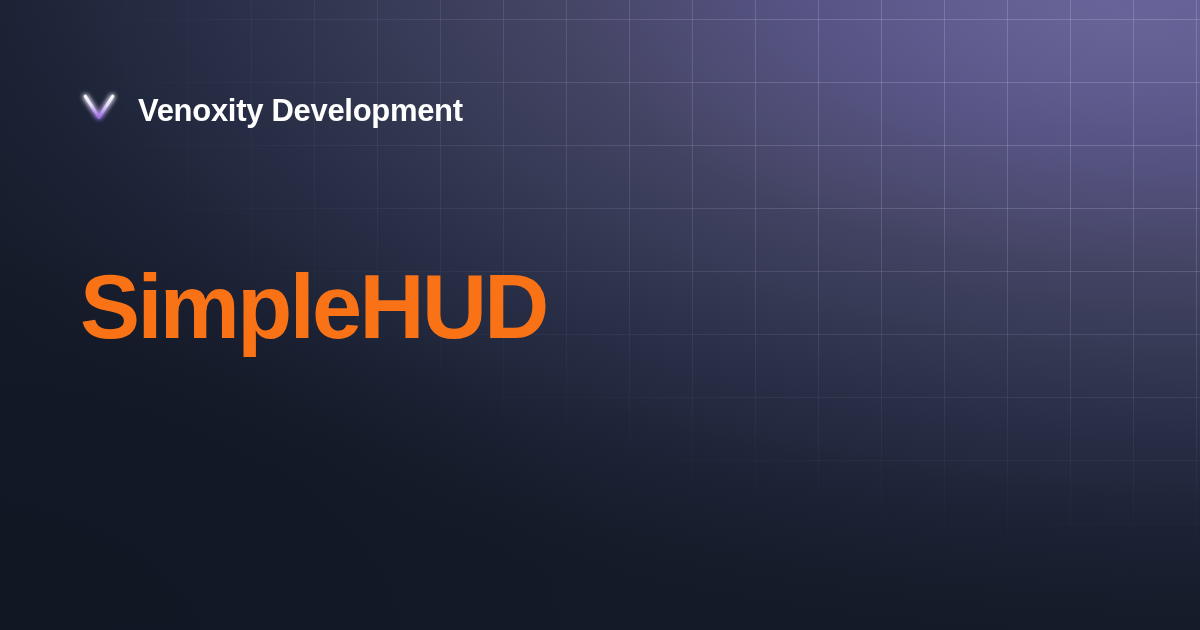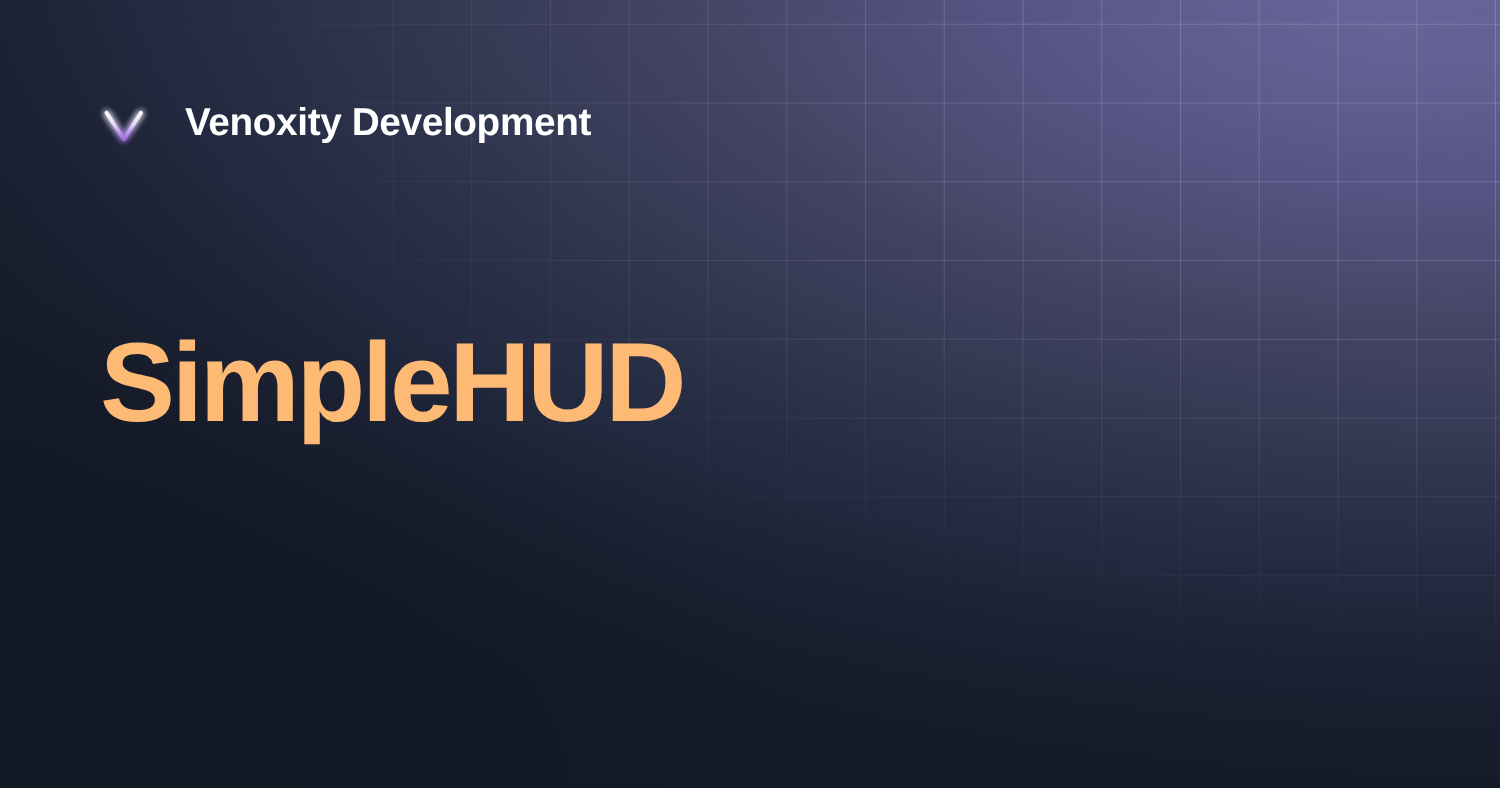--- a/index.html
+++ b/index.html
@@ -104,22 +104,22 @@
     position: absolute;
     inset: 0;
   }
 
   
   .brand {
     position: absolute;
     left: 80px;
     top: 82px;
     display: flex;
-    align-items: flex-start;
-    gap: 30px;
+    align-items: flex-end;
+    gap: 20px;
     height: 44px;
   }
 
   .brand-mark {
     position: relative;
     width: 38px;
     height: 38px;
     display: flex;
     align-items: center;
     justify-content: center;
@@ -139,21 +139,21 @@
 
   
   .headline {
     position: absolute;
     left: 80px;
     top: 262px;
     font-size: 90px;
     font-weight: 700;
     letter-spacing: -2.6px;
     line-height: 1;
-    color: #fdba74;
+    color: #f97316;
     white-space: nowrap;
   }
 
   
   .description {
     position: absolute;
     left: 80px;
     top: 386px;
     width: 745px;
     font-size: 33px;

